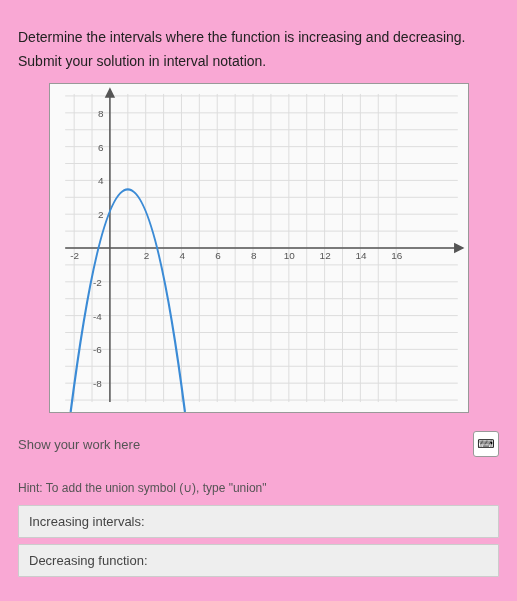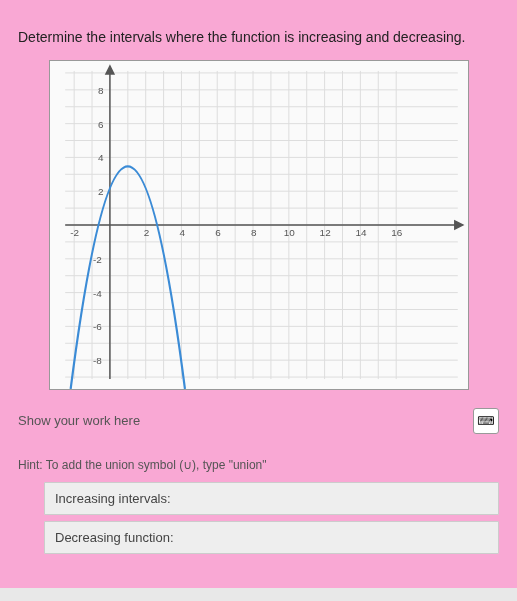--- a/index.html
+++ b/index.html
@@ -5,28 +5,29 @@
     * { box-sizing: border-box; margin: 0; padding: 0; }
     body { font-family: Arial, sans-serif; background: #e8e8e8; width: 517px; height: 601px; overflow: hidden; }
     .container { background: #f9a8d4; padding: 28px 18px; }
     .problem { font-size: 14px; color: #222; line-height: 1.4; margin-bottom: 4px; }
     .chart-wrap { display: flex; justify-content: center; padding: 8px 0 12px 0; }
     .chart-svg { background: #fafafa; border: 1px solid #999; }
     .work-row { display: flex; align-items: center; justify-content: space-between; margin-top: 6px; text-align: center; }
     .work-label { font-size: 13px; color: #555; }
     .kb-btn { width: 26px; height: 26px; border: 1px solid #999; background: #fff; border-radius: 3px; display: flex; align-items: center; justify-content: center; cursor: pointer; font-size: 12px; }
     .hint { font-size: 12px; color: #555; margin: 24px 0 10px 0; }
-    .answer-box { background: #eee; border: 1px solid #ccc; border-radius: 1px; padding: 8px 10px; margin-bottom: 6px; font-size: 13px; color: #444; cursor: text; margin-left: 26px; }
+    .answer-box { background: #eee; border: 1px solid #ccc; border-radius: 1px; padding: 8px 10px; margin-bottom: 6px; font-size: 13px; color: #444; cursor: text; }
     .tick-label { font-size: 10px; fill: #555; font-family: Arial; }
   </style>
 </head>
 <body>
 
 <div class="container">
   <p class="problem">Determine the intervals where the function is increasing and decreasing.</p>
+  <p class="problem">Submit your solution in interval notation.</p>
 
   <div class="chart-wrap">
     <svg class="chart-svg" width="420" height="330" viewBox="0 0 420 330">
 
       <g stroke="#ddd" stroke-width="1">
 
         <line x1="24" y1="10" x2="24" y2="320"></line>
         <line x1="42" y1="10" x2="42" y2="320"></line>
         <line x1="60" y1="10" x2="60" y2="320"></line>
         <line x1="78" y1="10" x2="78" y2="320"></line>

